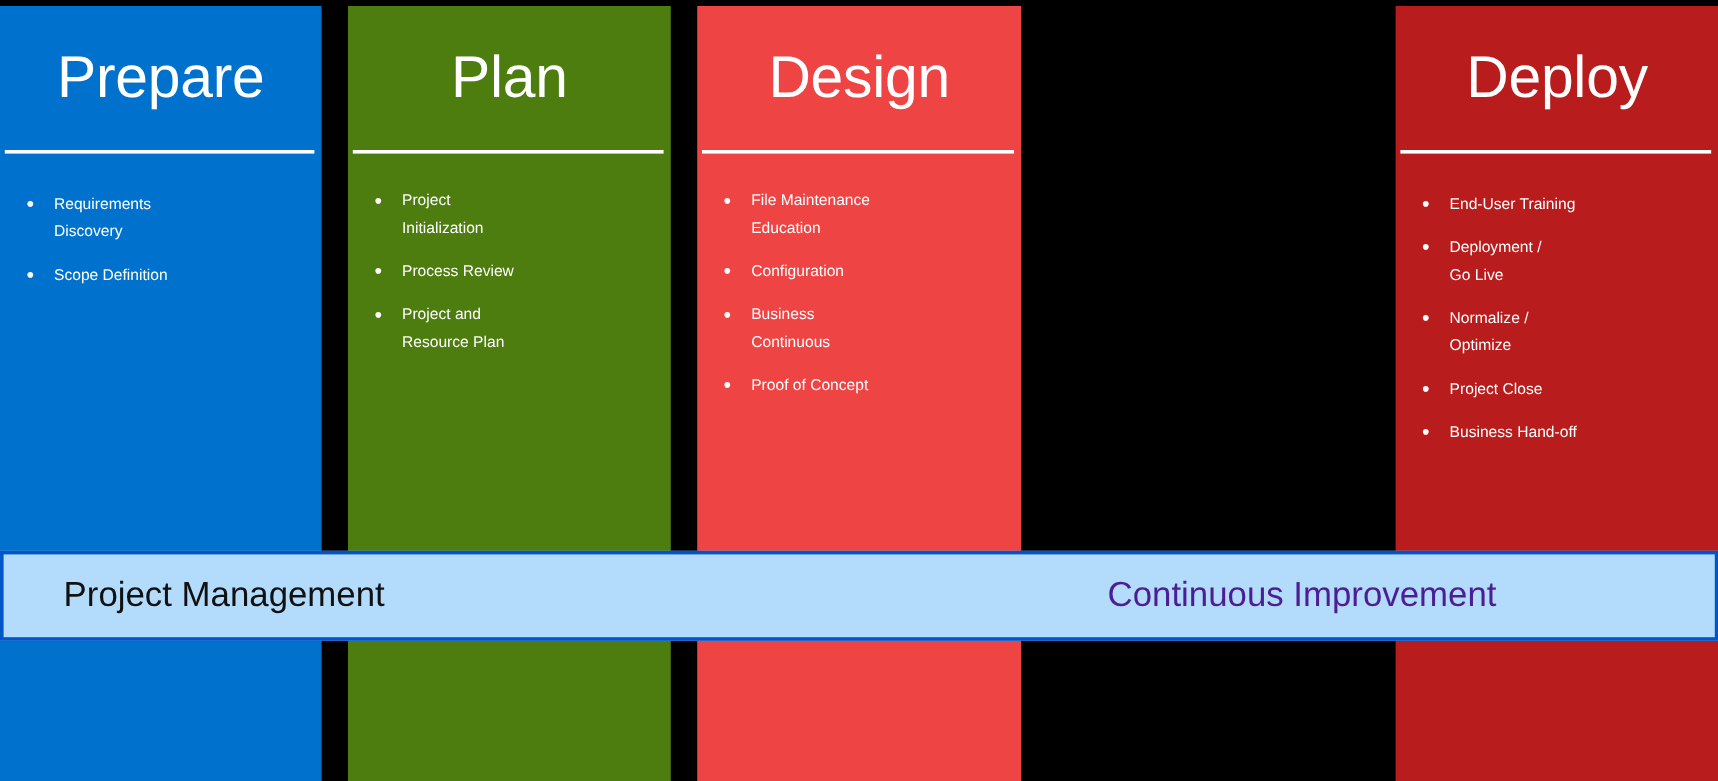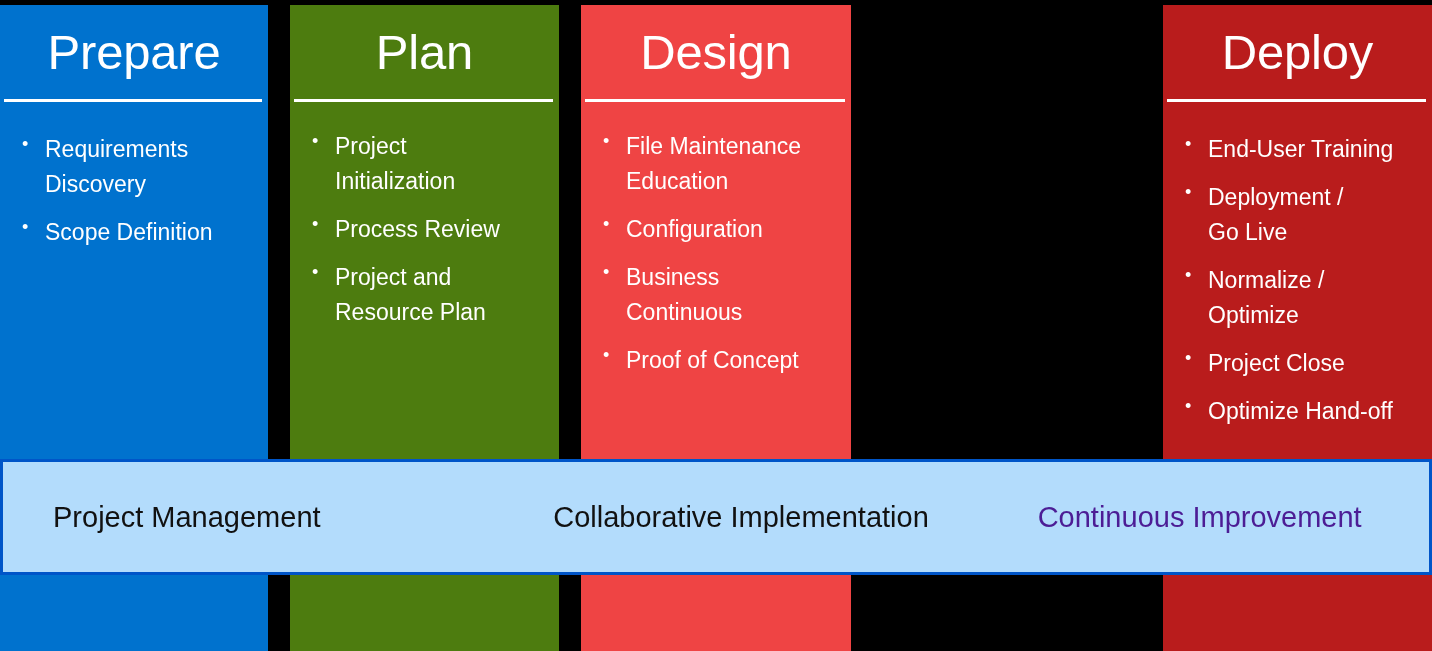--- a/index.html
+++ b/index.html
@@ -23,21 +23,21 @@
     width: 1432px;
     height: 646px;
   }
   .phase {
     position: absolute;
     top: 0;
     bottom: 0;
     overflow: hidden;
   }
   .phase-header {
-    height: 94px;
+    height: 120px;
     display: flex;
     align-items: center;
     justify-content: center;
     box-sizing: border-box;
   }
   .phase-title {
     color: #ffffff;
     font-size: 49px;
     font-weight: 400;
     line-height: 1;
@@ -53,22 +53,22 @@
     list-style: none;
     margin: 0;
     padding: 27px 10px 0 16px;
   }
   .phase-list.lower {
     padding-top: 30px;
   }
   .phase-item {
     position: relative;
     color: #ffffff;
-    font-size: 23px;
-    line-height: 35px;
+    font-size: 13px;
+    line-height: 23px;
     padding-left: 29px;
     margin-bottom: 13px;
     white-space: pre-line;
   }
   .phase-item::before {
     content: "\2022";
     position: absolute;
     left: 6px;
     top: -1px;
     font-size: 18px;
@@ -81,21 +81,21 @@
   #col2 { left: 581px;  width: 270px; }
   #col3 { left: 872px;  width: 270px; }
   #col4 { left: 1163px; width: 269px; }
 
   
   #banner {
     position: absolute;
     left: 0;
     top: 459px;
     width: 1432px;
-    height: 116px;
+    height: 75px;
     box-sizing: border-box;
     border: 3px solid #0055C8;
     display: flex;
     align-items: center;
   }
   .banner-cell {
     flex: 1 1 0;
     display: flex;
     align-items: center;
     justify-content: center;
@@ -158,23 +158,22 @@
       <span class="phase-title">Deploy</span>
     </div>
     <div class="phase-rule"></div>
     <ul class="phase-list lower">
       <li class="phase-item">End-User Training</li>
       <li class="phase-item">Deployment /
 Go Live</li>
       <li class="phase-item">Normalize /
 Optimize</li>
       <li class="phase-item">Project Close</li>
-      <li class="phase-item">Optimize Hand-off</li>
+      <li class="phase-item">Business Hand-off</li>
     </ul>
   </div>
 
 </div>
 
 <div id="banner" style="background: rgb(179, 220, 252); border-color: rgb(0, 85, 200);">
   <div class="banner-cell first" style="color: rgb(17, 17, 17);">Project Management</div>
-  <div class="banner-cell" style="color: rgb(17, 17, 17);">Collaborative Implementation</div>
   <div class="banner-cell" style="color: #4c1d95;">Continuous Improvement</div>
 </div>
 
 </body></html>

